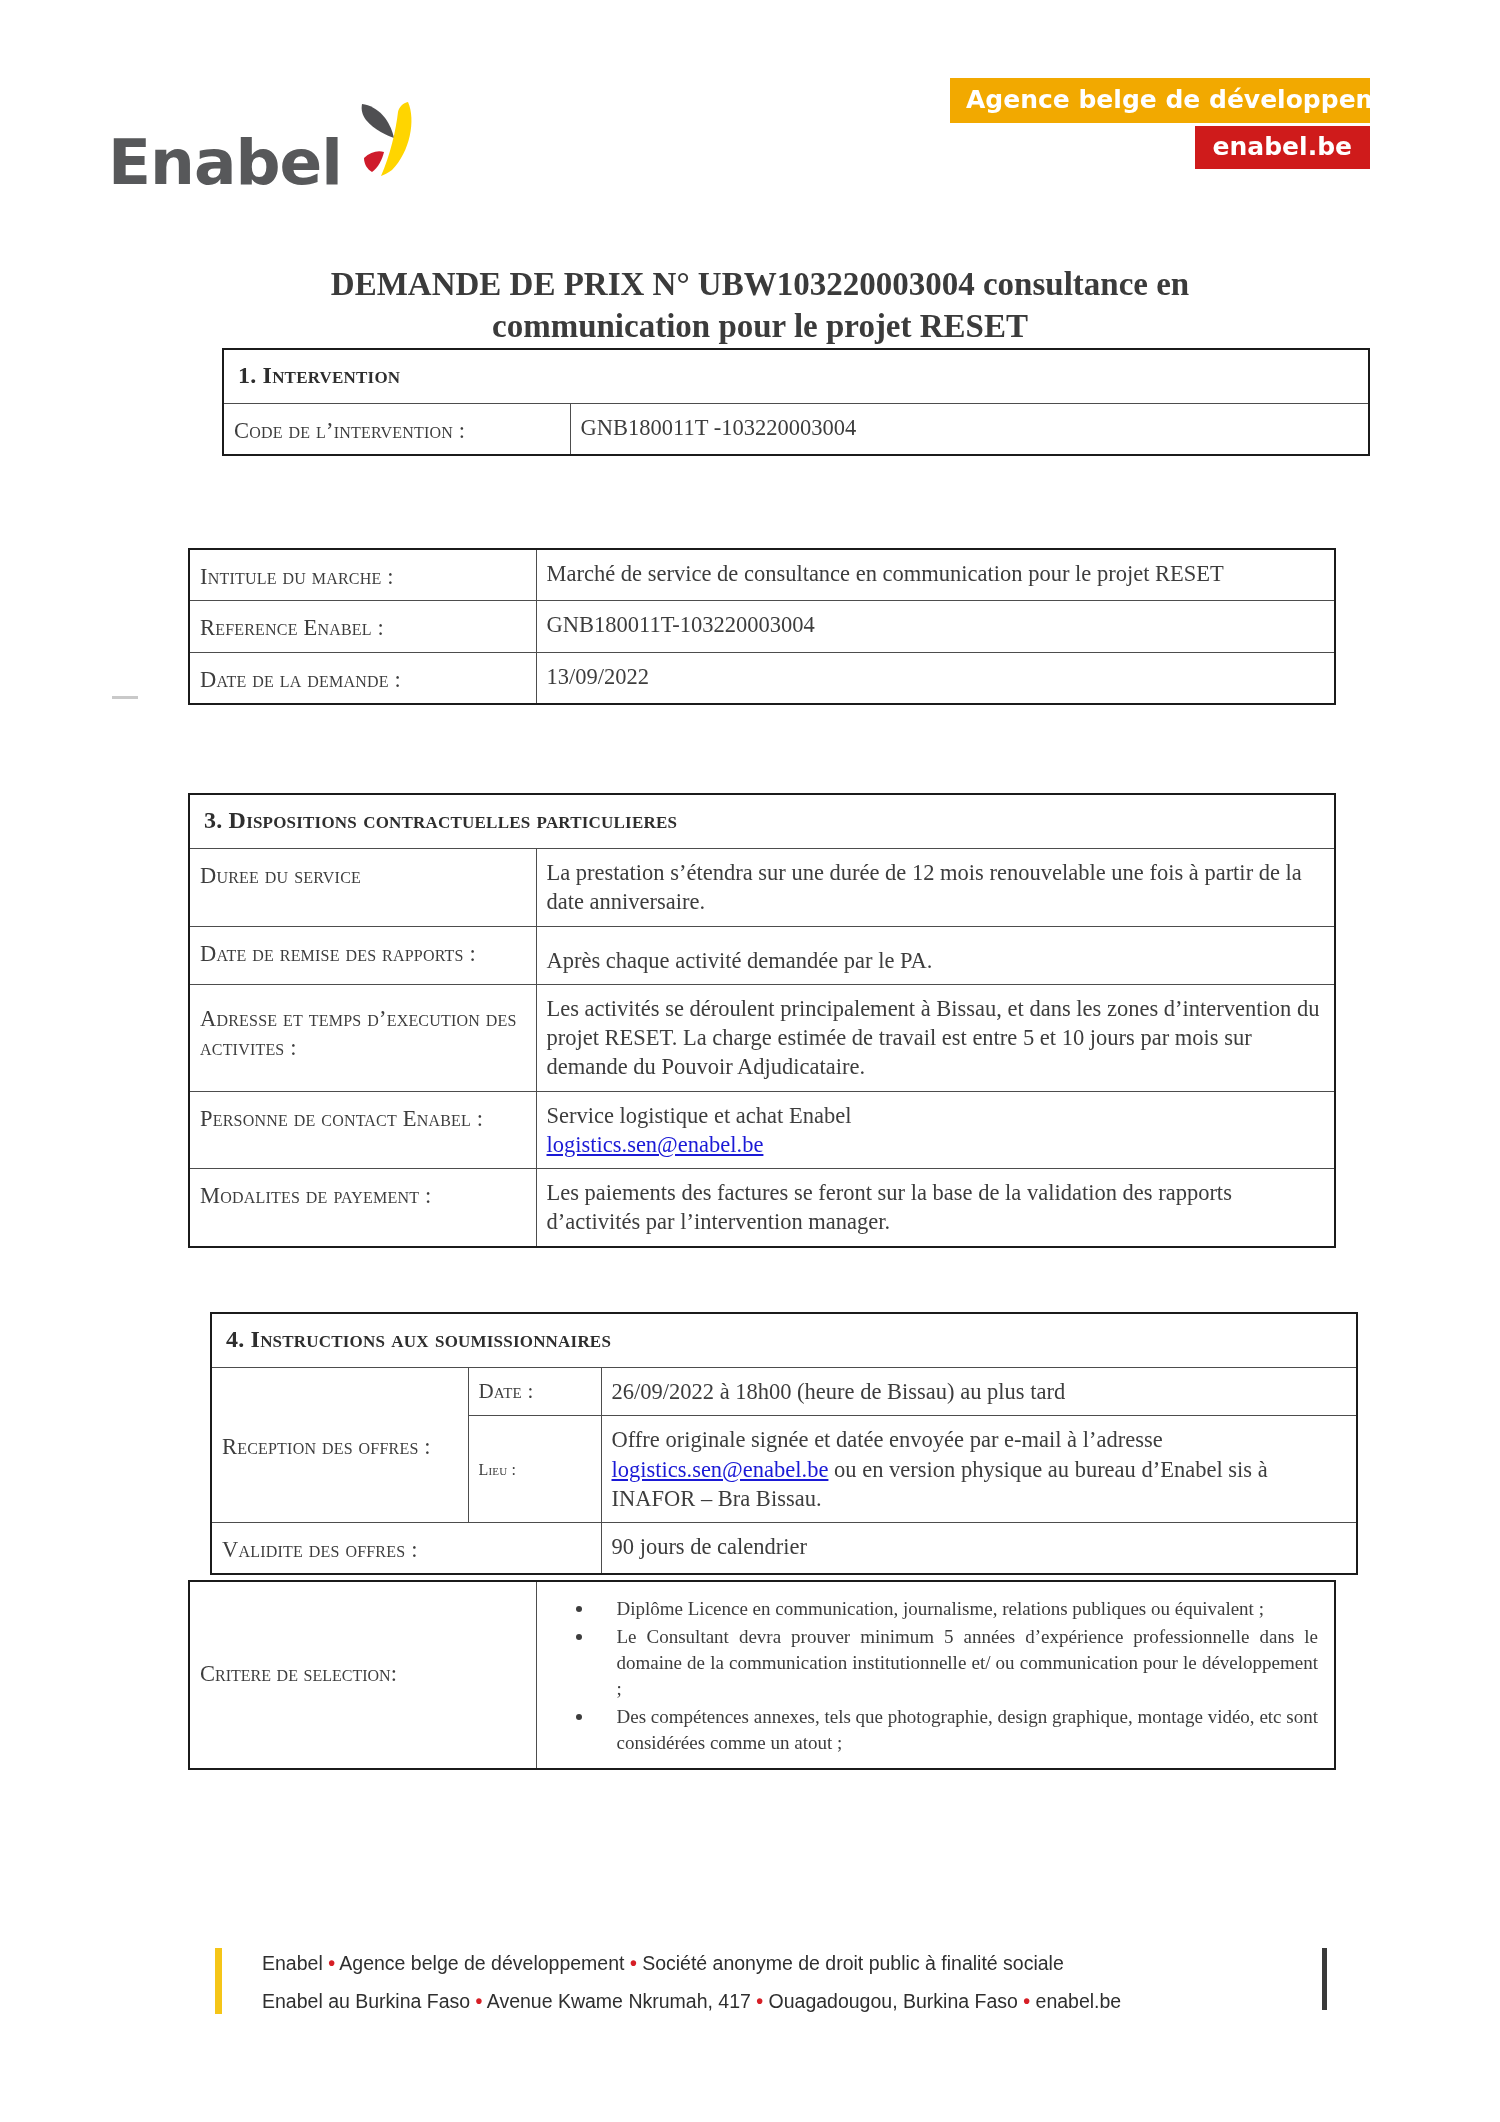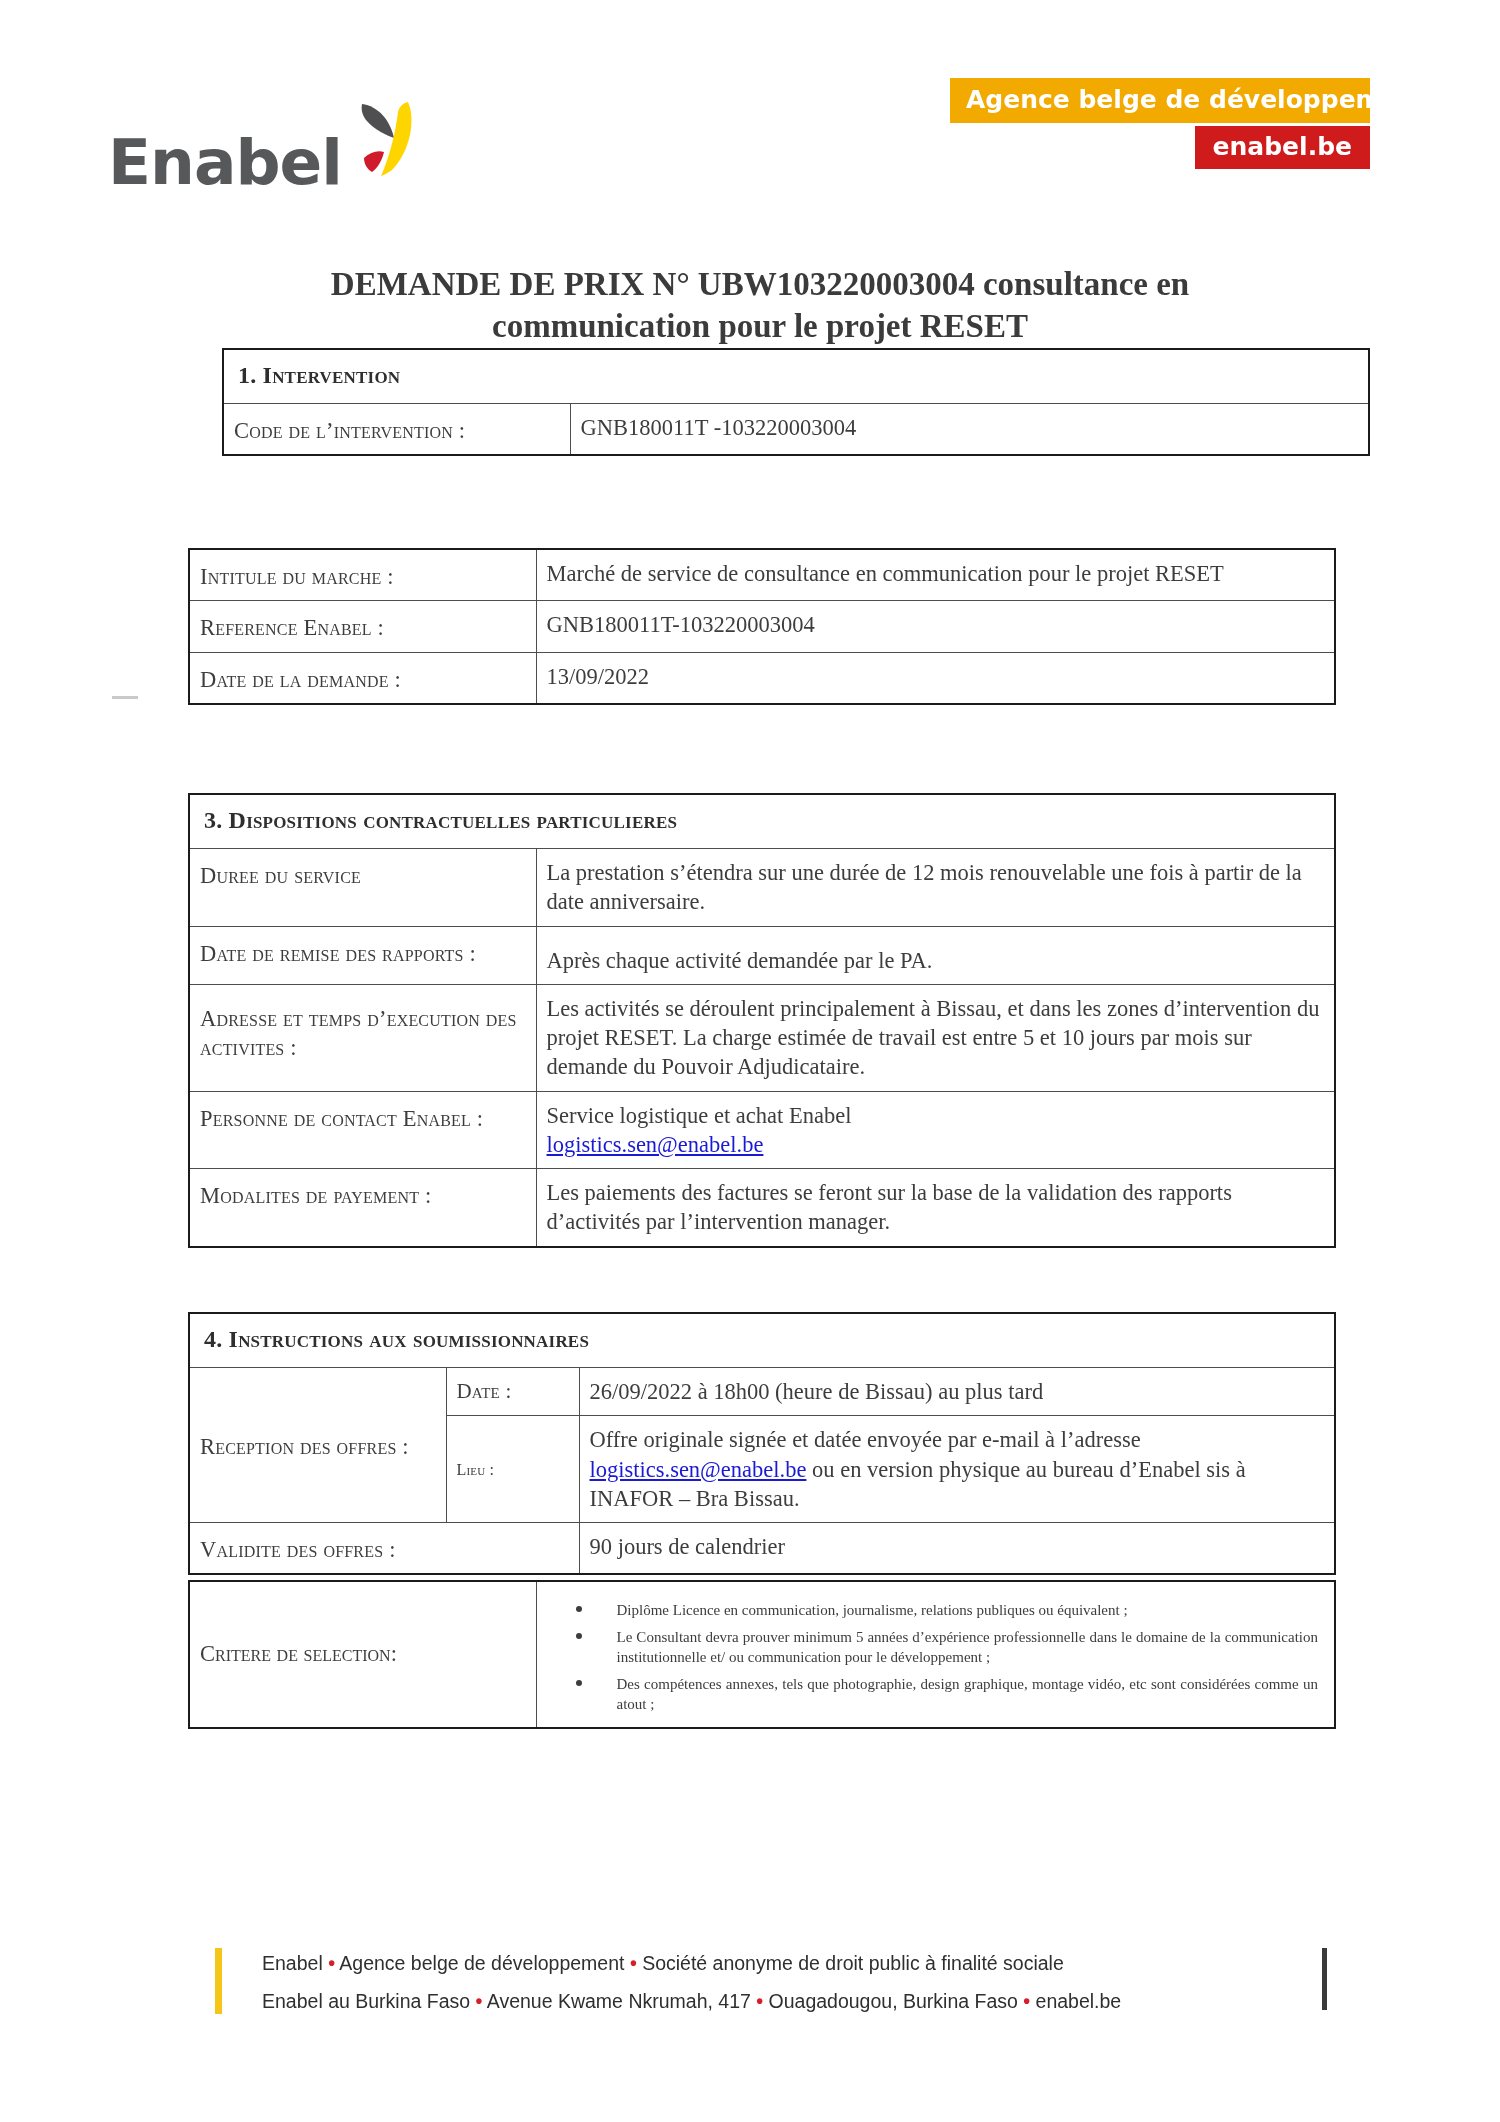--- a/index.html
+++ b/index.html
@@ -143,30 +143,30 @@
   }
   .mail {
     color: #1a19d6;
     text-decoration: underline;
   }
 
   
   #t1 { top: 348px; margin-left: 34px; }
   #t2 { top: 548px; }
   #t3 { top: 793px; }
-  #t4 { top: 1312px; }
+  #t4 { top: 1312px; margin-left: 22px; }
   #t5 { top: 1580px; }
 
   
   ul.crit {
     margin: 4px 0 2px 0;
     padding-left: 58px;
   }
   ul.crit li {
-    font-size: 15px;
+    font-size: 19px;
     line-height: 1.37;
     text-align: justify;
     margin-bottom: 1px;
     padding-left: 22px;
   }
   ul.crit li::marker { font-size: 20px; }
 
   .lbl-crit {
     font-variant: small-caps;
     font-size: 23px;

